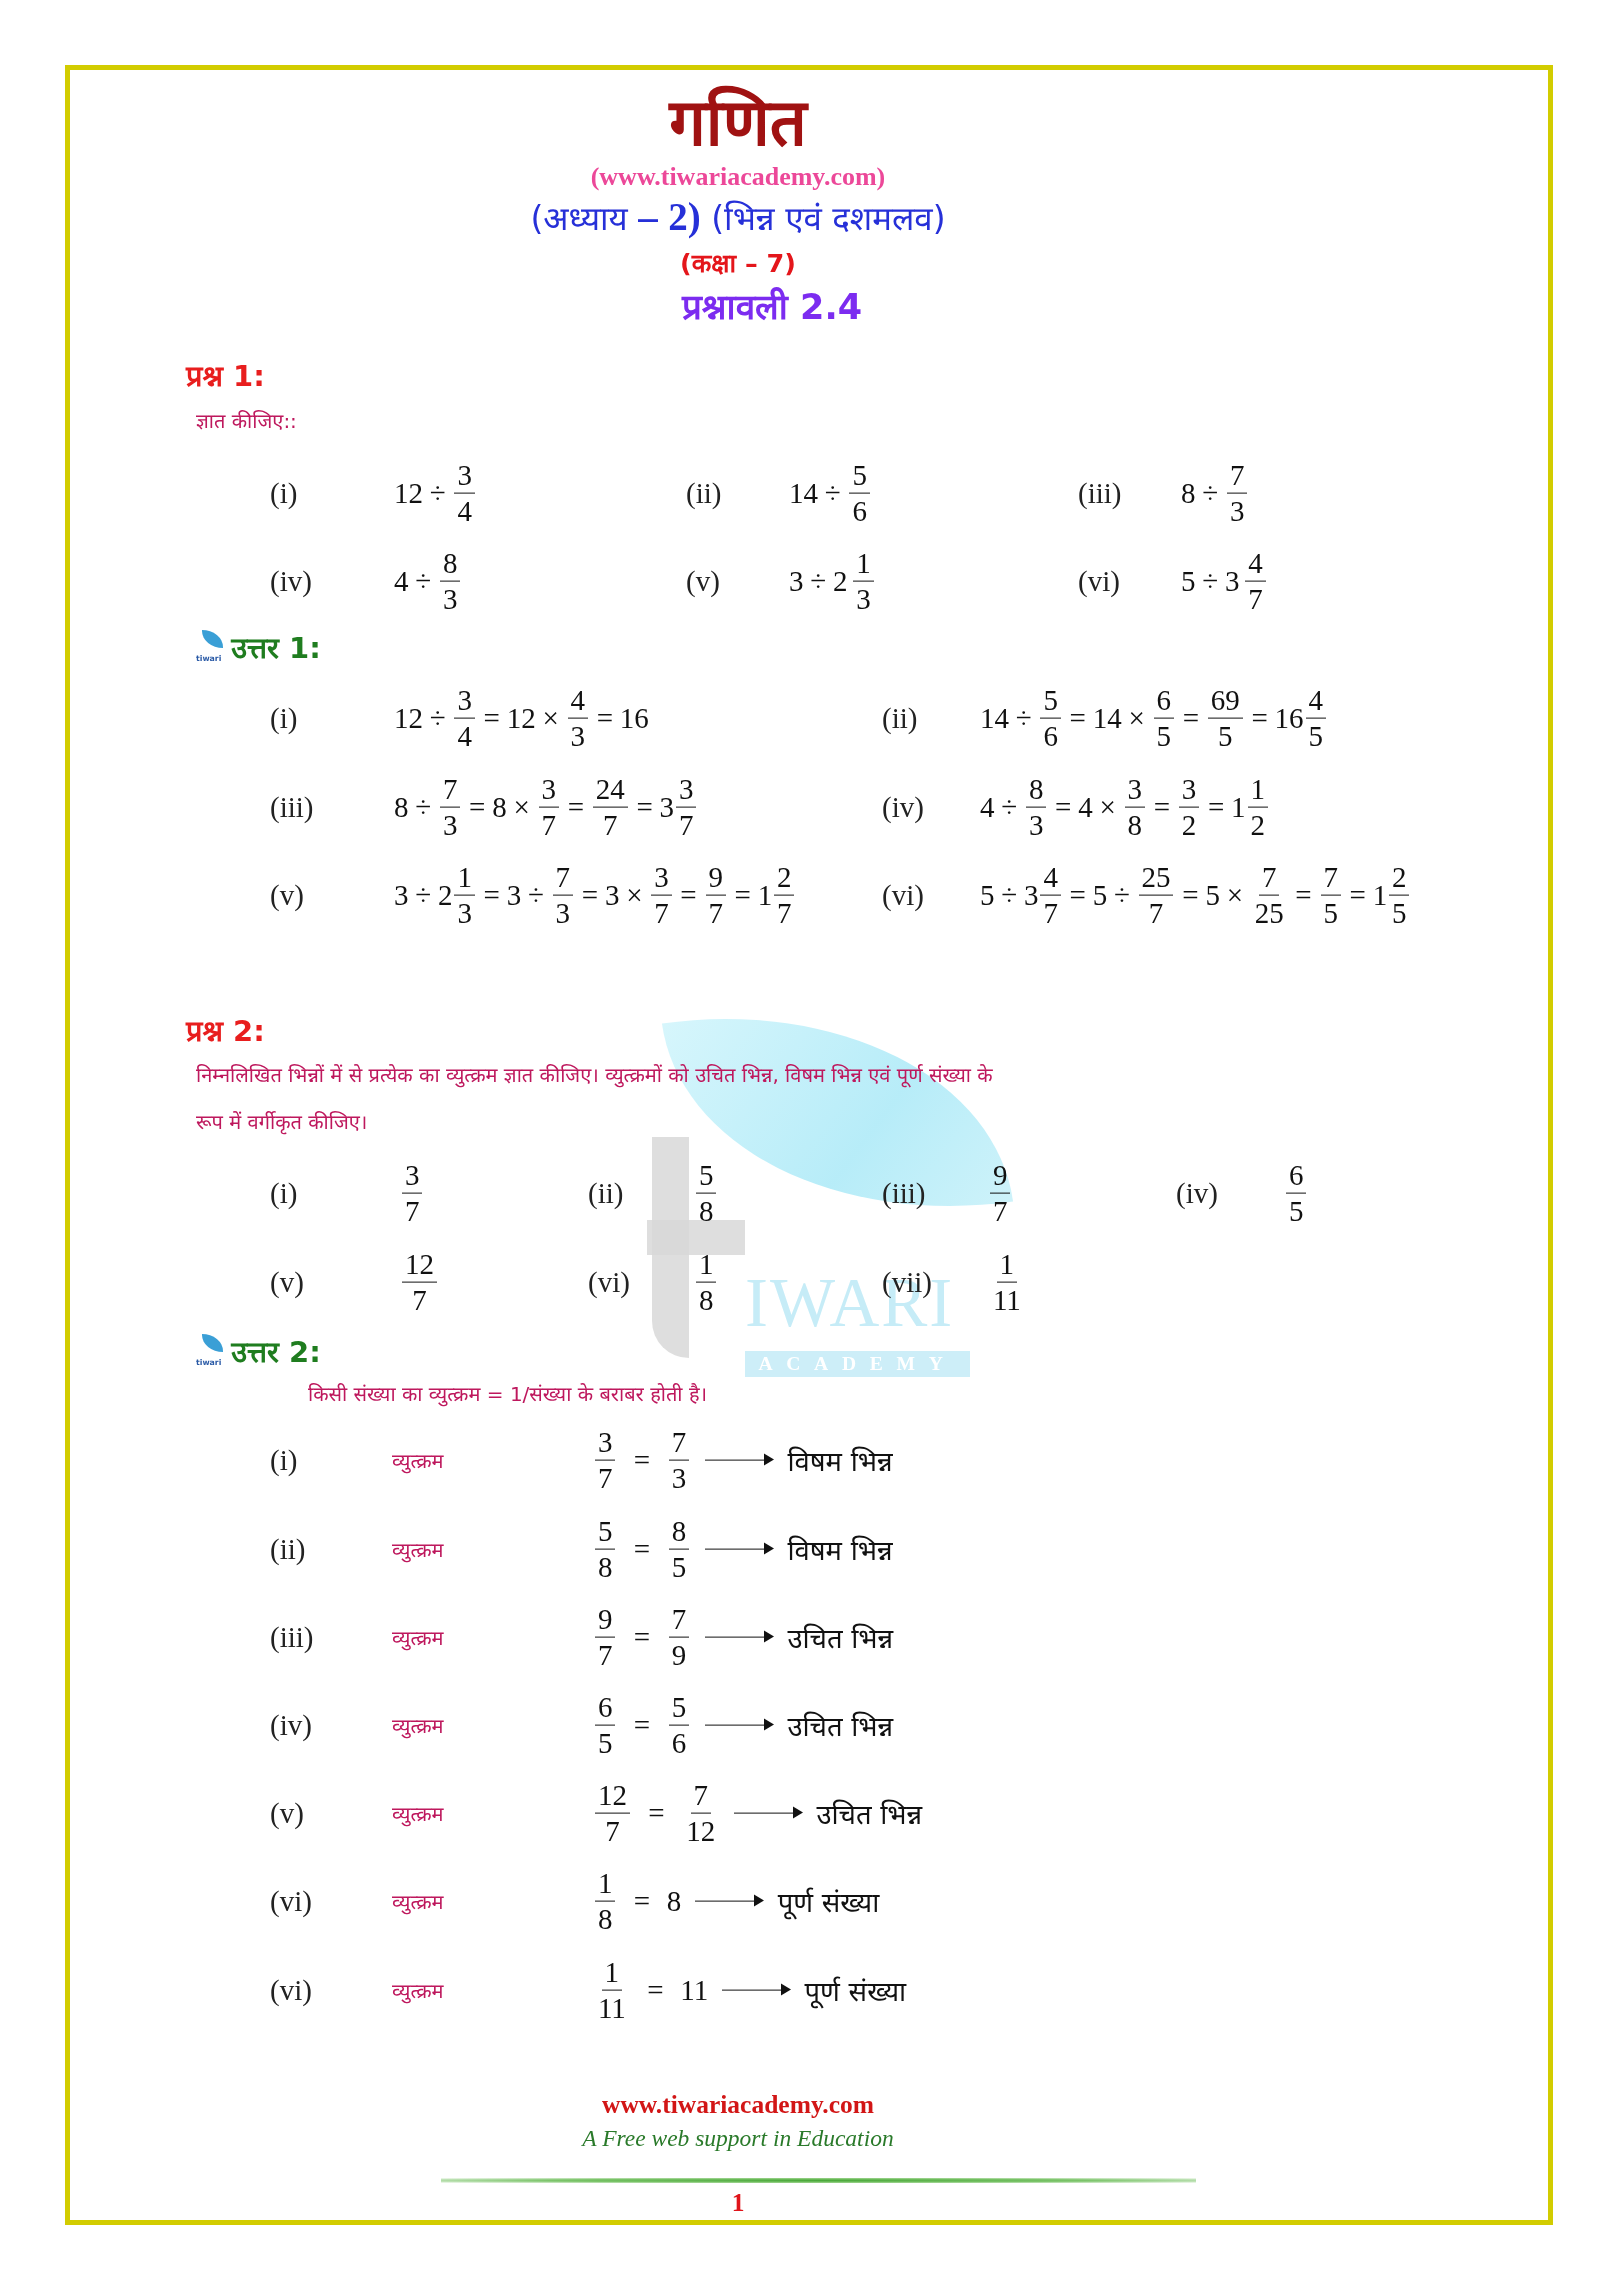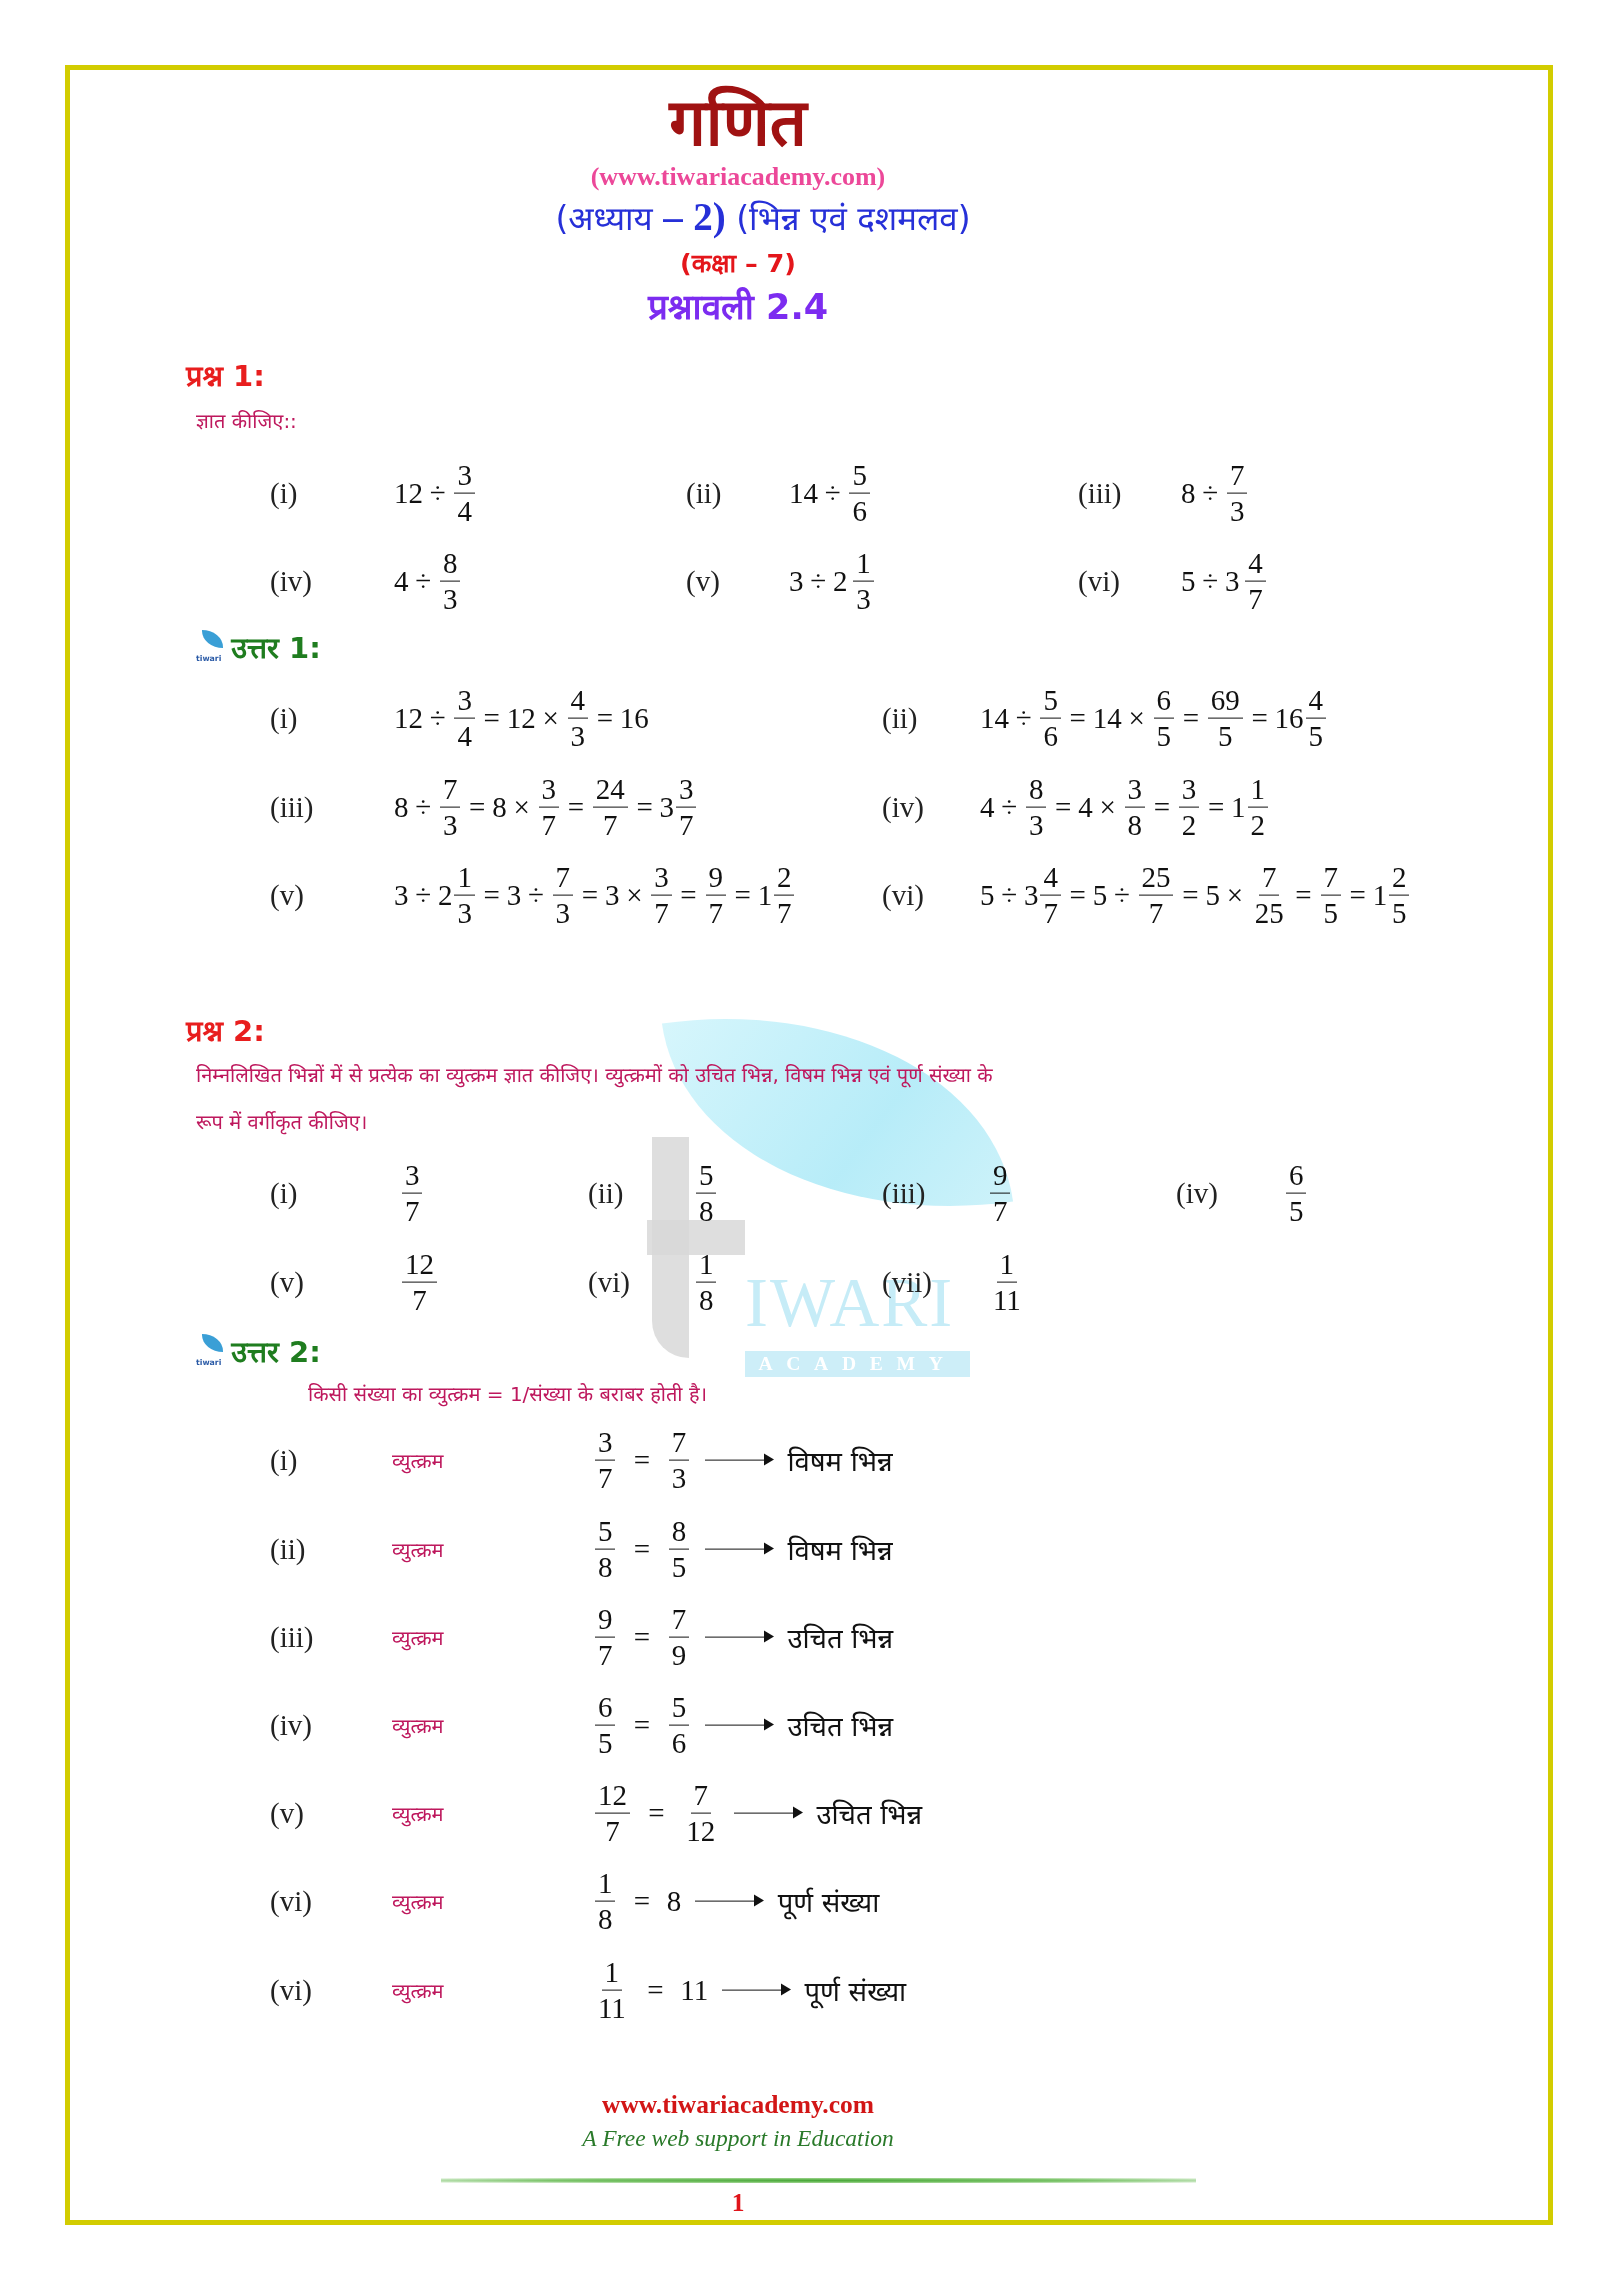--- a/index.html
+++ b/index.html
@@ -4,24 +4,24 @@
 <style>
   html, body { margin:0; padding:0; background:#ffffff; }
   body { width:1620px; height:2293px; position:relative; overflow:hidden;
          font-family:"Liberation Serif", "DejaVu Serif", serif; color:#111; }
   .frame { position:absolute; left:65px; top:65px; width:1478px; height:2150px;
            border:5.9px solid #d2cc00; }
   .abs { position:absolute; white-space:nowrap; }
   .center { left:0; width:1476px; text-align:center; }
   .title { top:76px; font-family:"DejaVu Sans", sans-serif; font-weight:bold; font-size:65px; color:#a01212; }
   .url { top:162px; font-weight:bold; font-size:26px; color:#ec4899; }
-  .chapter { top:194px; font-family:"DejaVu Sans", sans-serif; font-size:33px; color:#2630d8;margin-left:25px; }
+  .chapter { top:194px; font-family:"DejaVu Sans", sans-serif; font-size:33px; color:#2630d8; }
   .chapter b { font-family:"Liberation Serif", serif; font-size:39px; }
   .klass { top:245px; font-family:"DejaVu Sans", sans-serif; font-weight:bold; font-size:25.5px; color:#e4161b; }
-  .exercise { top:282px; font-family:"DejaVu Sans", sans-serif; font-weight:bold; font-size:35px; color:#7c2cf0; }
+  .exercise { top:282px; font-family:"DejaVu Sans", sans-serif; font-weight:bold; font-size:35px; color:#7c2cf0;padding-left:34px; }
   .qhead { font-family:"DejaVu Sans", sans-serif; font-weight:bold; font-size:29px; color:#e81e1e; }
   .ahead { font-family:"DejaVu Sans", sans-serif; font-weight:bold; font-size:29px; color:#1f7d1f; display:flex; align-items:center; gap:7.8px; }
   .hindi { font-family:"DejaVu Sans", sans-serif; font-size:20px; color:#be185d; }
   .lbl { font-size:29px; color:#222; }
   .math { font-size:29px; display:flex; align-items:center; gap:3.9px; color:#111; }
   .frac { display:inline-flex; flex-direction:column; align-items:center; line-height:1; margin:0 2px; }
   .frac .n { padding:0 2.9px 2.9px; border-bottom:1.6px solid #111; }
   .frac .d { padding:2.9px 2.9px 0; }
   .op { padding:0 2.9px; }
   .arrow { font-size:29px; display:inline-block; width:69px; position:relative; height:3.9px; }

